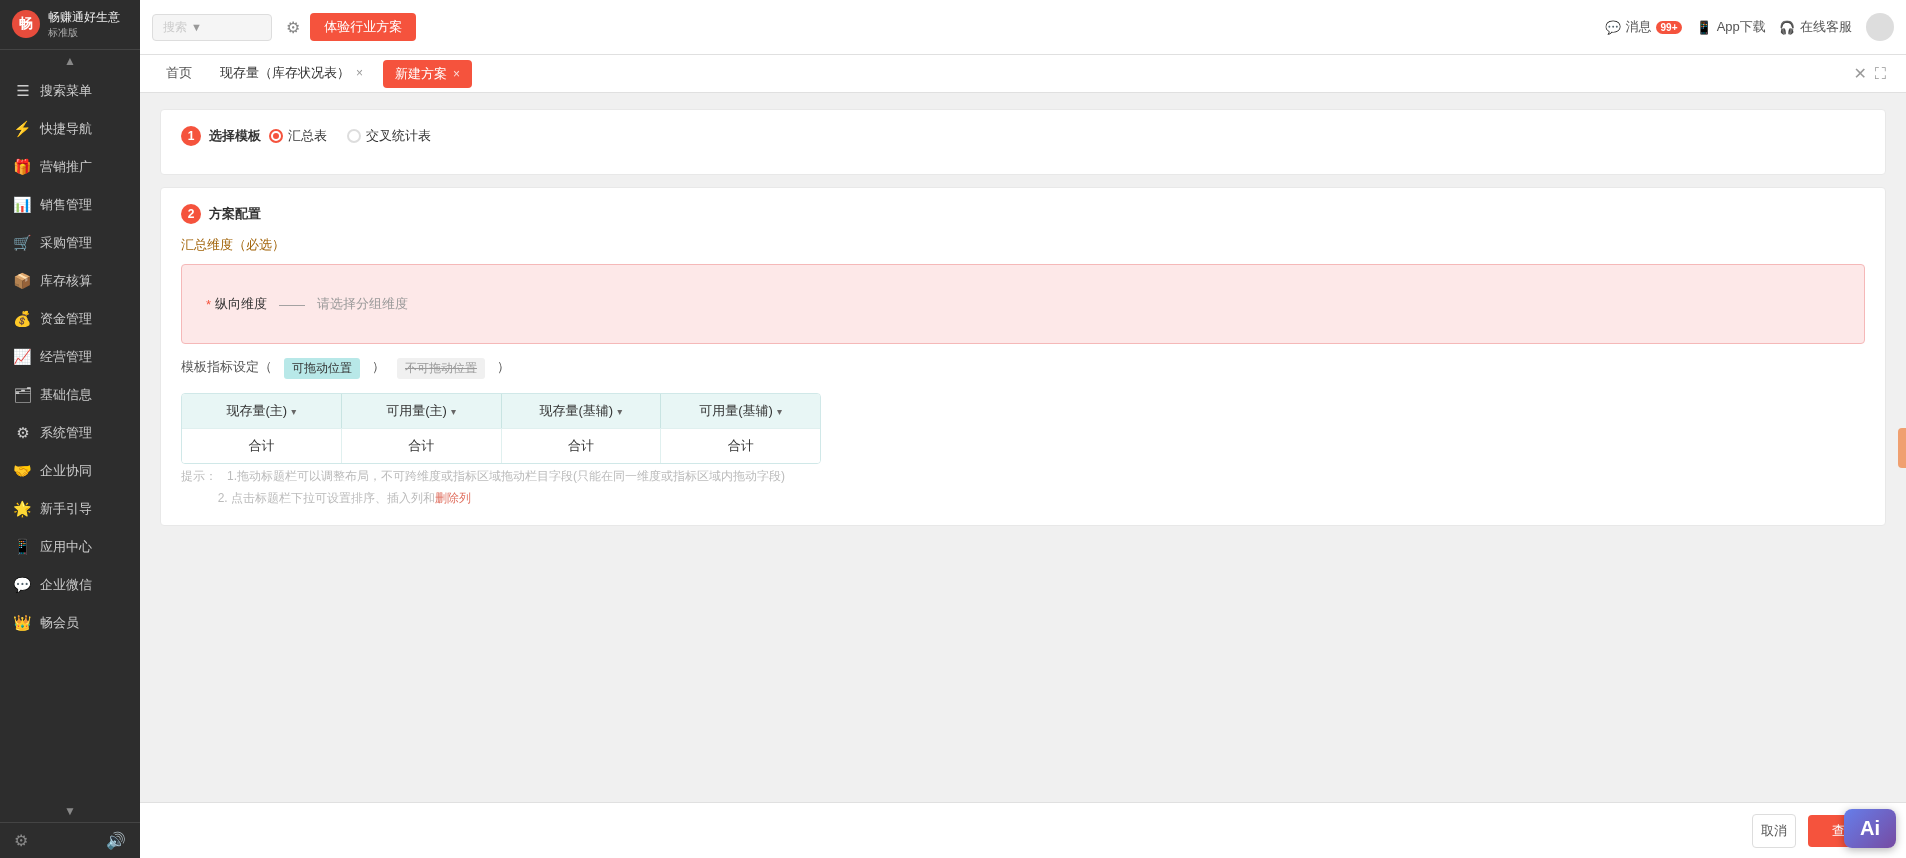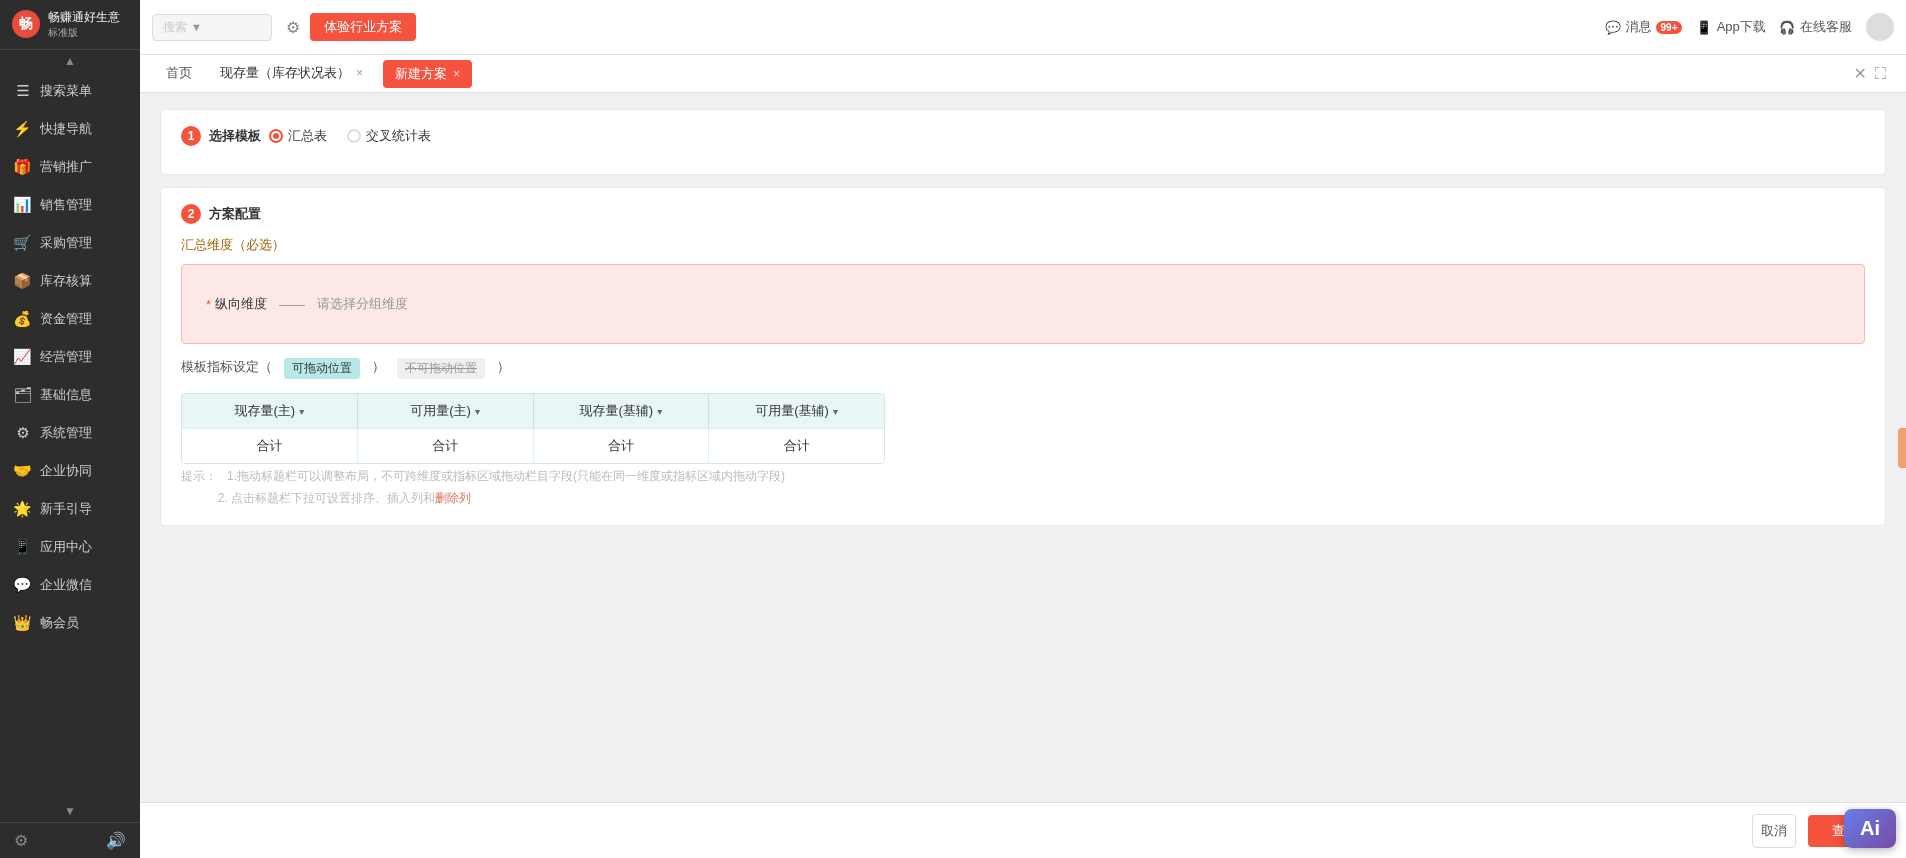--- a/index.html
+++ b/index.html
@@ -150,21 +150,21 @@
     .draggable-tag {
       background: #b8e8e8; border-radius: 3px; padding: 2px 8px; font-size: 12px; color: #333;
     }
     .non-draggable-tag {
       background: #f0f0f0; border-radius: 3px; padding: 2px 8px; font-size: 12px; color: #999;
       text-decoration: line-through;
     }
 
     
     .stats-label { color: #2db7a0; font-size: 13px; margin-bottom: 8px; font-weight: bold; }
-    .stats-table { border: 1px solid #d0e8e8; border-radius: 4px; overflow: hidden; width: 704px; }
+    .stats-table { border: 1px solid #d0e8e8; border-radius: 4px; overflow: hidden; width: 640px; }
     .stats-table-header {
       display: flex; background: #e8f6f5;
     }
     .stats-table-header-cell {
       flex: 1; padding: 8px 12px; font-size: 13px; color: #333;
       display: flex; align-items: center; justify-content: center; gap: 4px;
       border-right: 1px solid #c8e4e2;
     }
     .stats-table-header-cell:last-child { border-right: none; }
     .stats-table-body { display: flex; background: #fff; }

